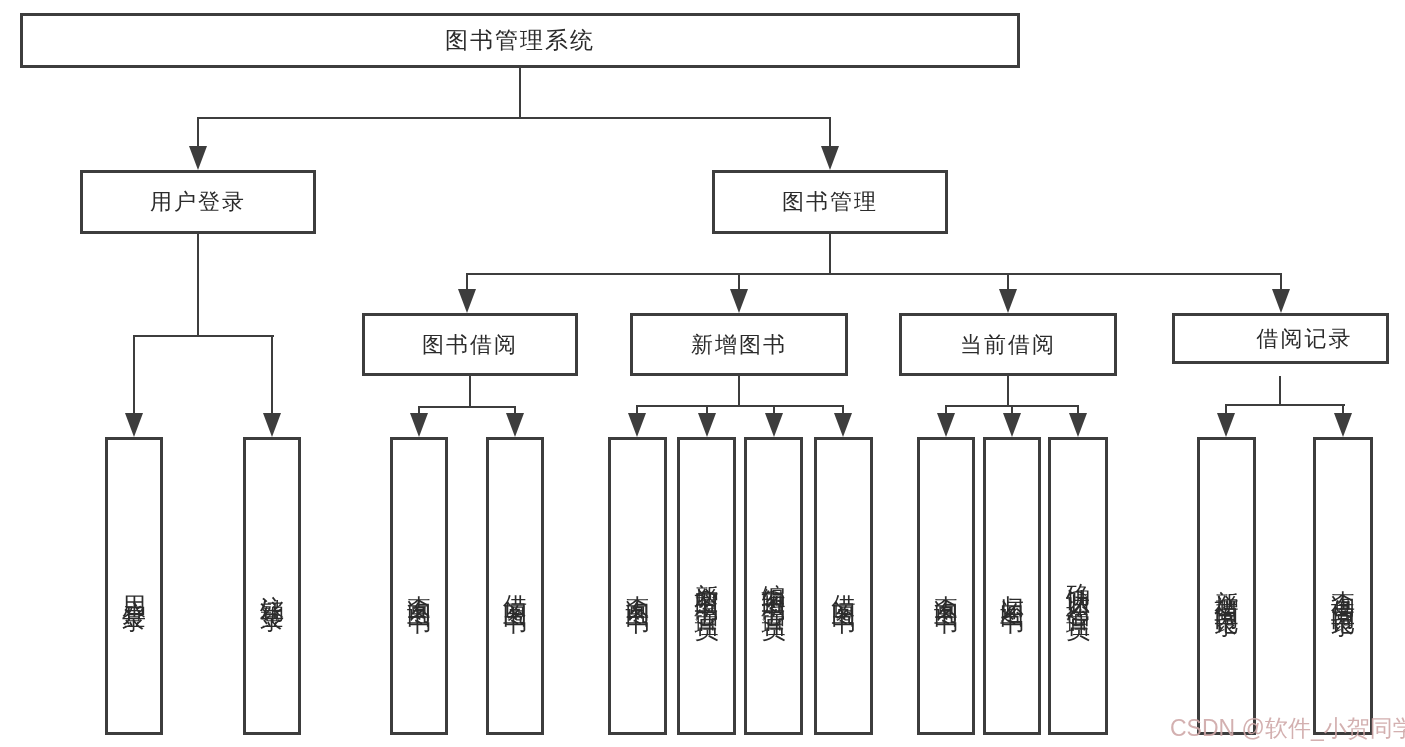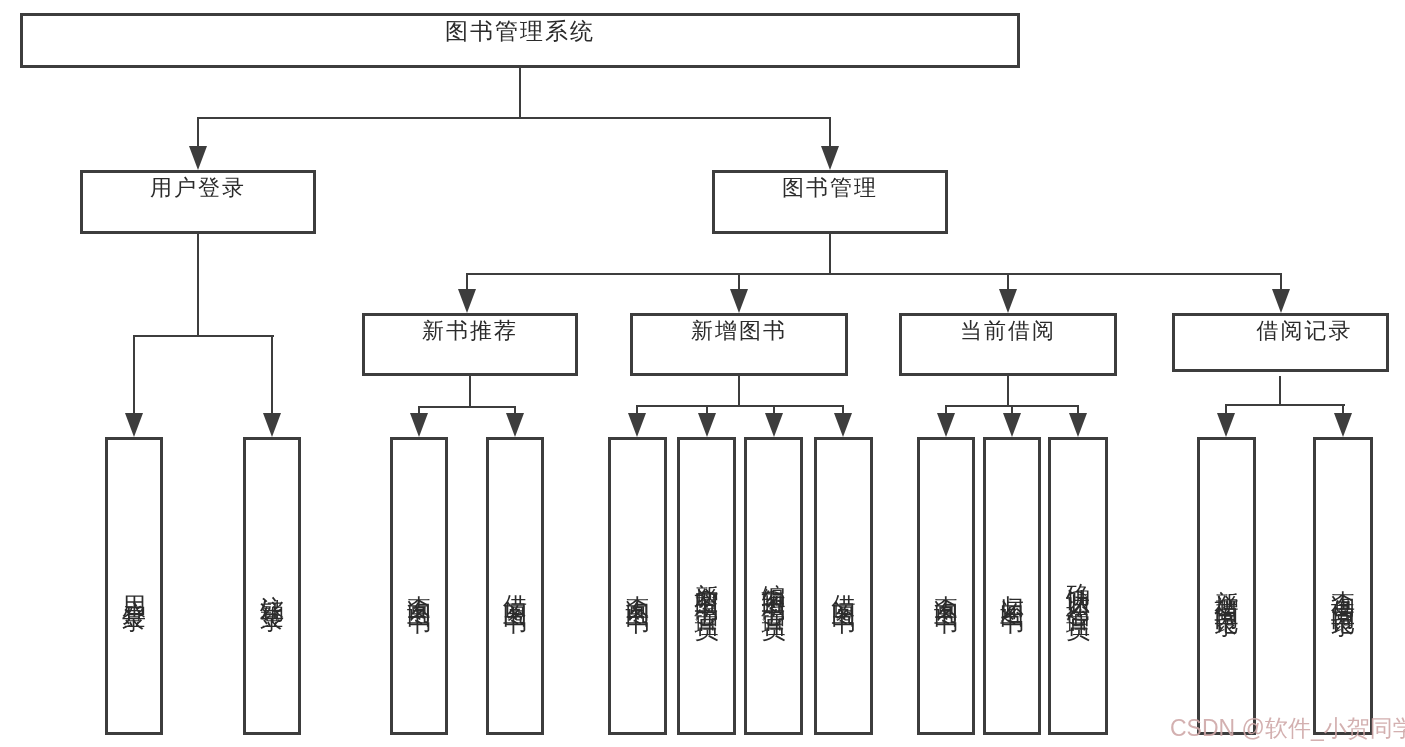--- a/index.html
+++ b/index.html
@@ -21,21 +21,21 @@
     height:747px;
     background:var(--box_bg);
     overflow:hidden;
   }
   .box{
     position:absolute;
     box-sizing:border-box;
     border:3px solid var(--line);
     background:var(--box_bg);
     display:flex;
-    align-items:flex-start;
+    align-items:center;
     justify-content:center;
     text-align:center;
   }
   .box.lvl1{font-size:23px;letter-spacing:2px;}
   .box.lvl2,.box.lvl3{font-size:22px;letter-spacing:2px;}
   .leaf{
     position:absolute;
     box-sizing:border-box;
     border:3px solid var(--line);
     background:var(--box_bg);
@@ -109,29 +109,29 @@
   <div class="vl" style="left:466px;top:273px;height:19px;"></div>
   <div class="arrow" style="left:458px;top:289px;"></div>
   <div class="vl" style="left:738px;top:273px;height:19px;"></div>
   <div class="arrow" style="left:730px;top:289px;"></div>
   <div class="vl" style="left:1007px;top:273px;height:19px;"></div>
   <div class="arrow" style="left:999px;top:289px;"></div>
   <div class="vl" style="left:1280px;top:273px;height:19px;"></div>
   <div class="arrow" style="left:1272px;top:289px;"></div>
 
   <div class="box lvl3" style="left:362px;top:313px;width:216px;height:63px;">
-    <span>新书推荐</span>
+    <span>图书借阅</span>
   </div>
   <div class="box lvl3" style="left:630px;top:313px;width:218px;height:63px;">
     <span>新增图书</span>
   </div>
   <div class="box lvl3" style="left:899px;top:313px;width:218px;height:63px;">
     <span>当前借阅</span>
   </div>
-  <div class="box lvl3" style="left:1172px;top:313px;width:217px;height:59px;padding-left:48px;">
+  <div class="box lvl3" style="left:1172px;top:313px;width:217px;height:51px;padding-left:48px;">
     <span>借阅记录</span>
   </div>
 
   <div class="vl" style="left:469px;top:376px;height:32px;"></div>
   <div class="hl" style="left:418px;top:406px;width:98px;"></div>
   <div class="vl" style="left:418px;top:406px;height:10px;"></div>
   <div class="arrow" style="left:410px;top:413px;"></div>
   <div class="vl" style="left:514px;top:406px;height:10px;"></div>
   <div class="arrow" style="left:506px;top:413px;"></div>
 

